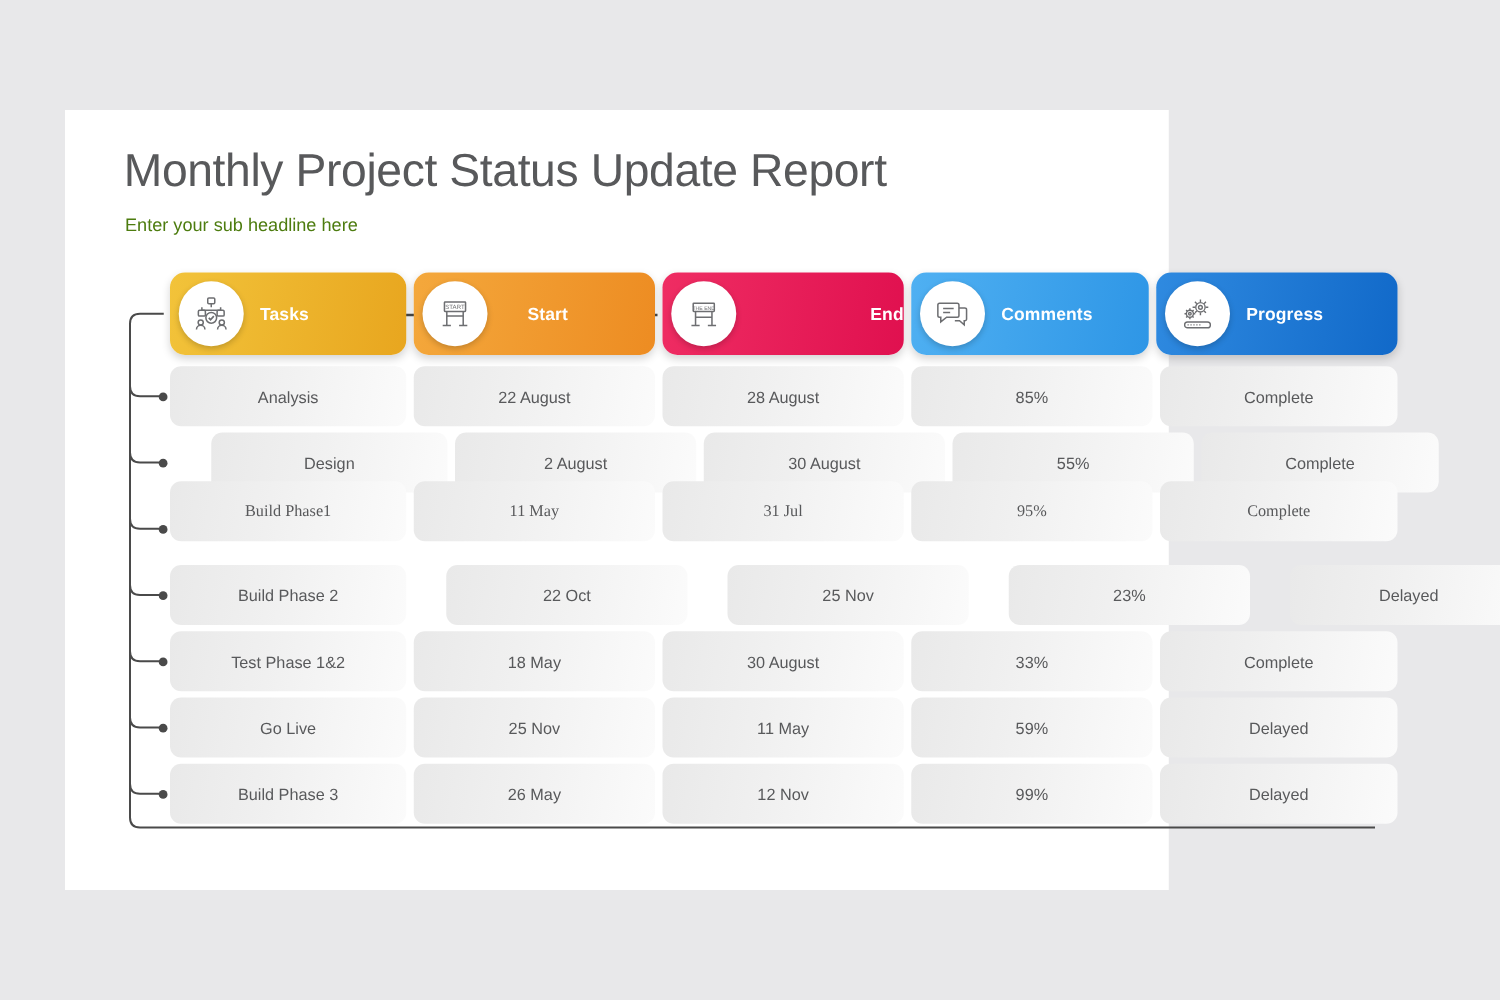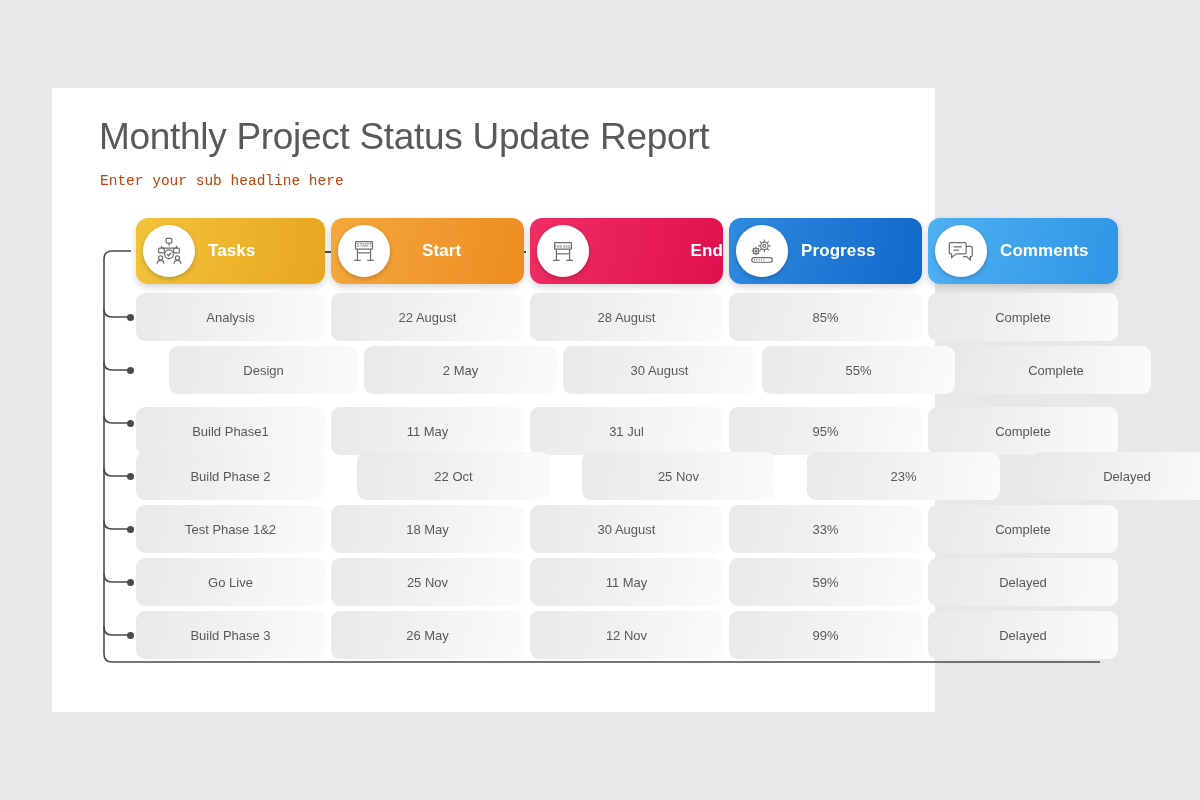--- a/index.html
+++ b/index.html
@@ -30,23 +30,22 @@
     color: #58595b;
     letter-spacing: -0.3px;
     white-space: nowrap;
   }
 
   #page-subtitle {
     position: absolute;
     left: 48px;
     top: 85px;
     font-size: 14.5px;
-    color: #c2410c;
+    color: #4d7c0f;
     white-space: nowrap;
-    font-family: Liberation Mono, monospace;
   }
 
   
   #table-region {
     position: absolute;
     left: 48px;
     top: 130px;
     width: 1000px;
     height: 460px;
   }
@@ -98,21 +97,21 @@
     box-shadow: 0 2px 5px rgba(0,0,0,0.20);
     display: flex;
     align-items: center;
     justify-content: center;
   }
   .header-cell .hdr-icon svg { display: block; }
 
   .header-cell .hdr-label {
     margin-left: 72px;
     color: #ffffff;
-    font-size: 17px;
+    font-size: 14px;
     font-weight: bold;
     letter-spacing: 0.1px;
     white-space: nowrap;
   }
 
   
   .hdr-link {
     position: absolute;
     top: 33px;
     width: 10px;
@@ -215,70 +214,70 @@
           <svg width="30" height="30" viewBox="0 0 32 32" fill="none" stroke="#6d6e71" stroke-width="1.3">
             <rect x="7" y="7" width="18" height="7" rx="0.5"></rect>
             <text x="16" y="12.4" font-size="4.4" fill="#6d6e71" stroke="none" text-anchor="middle" font-family="Liberation Sans, sans-serif">THE END</text>
             <path d="M9 14 v12 M23 14 v12 M5.5 26 h7 M19.5 26 h7"></path>
             <path d="M9 19 h14"></path>
           </svg>
         </span>
         <span class="hdr-label">End</span>
       </div>
 
+      <div class="header-cell col-comments" style="background: linear-gradient(100deg, rgb(79, 176, 242) 0%, rgb(46, 150, 230) 100%);">
+        <span class="hdr-icon">
+          <svg width="30" height="30" viewBox="0 0 32 32" fill="none" stroke="#6d6e71" stroke-width="1.3">
+            <path d="M5 7 h15 a1.5 1.5 0 0 1 1.5 1.5 v9 a1.5 1.5 0 0 1 -1.5 1.5 h-9 l-5 4 v-4 h-1
+                     a1.5 1.5 0 0 1 -1.5 -1.5 v-9 a1.5 1.5 0 0 1 1.5 -1.5 z"></path>
+            <path d="M8 11.5 h9 M8 15 h6"></path>
+            <path d="M21.5 11 h5 a1.5 1.5 0 0 1 1.5 1.5 v8 a1.5 1.5 0 0 1 -1.5 1.5 h-0.5 v3.5 l-4 -3.5 h-4"></path>
+          </svg>
+        </span>
+        <span class="hdr-label">Comments</span>
+      </div>
+
       <div class="header-cell col-progress" style="background: linear-gradient(100deg, rgb(47, 138, 224) 0%, rgb(17, 105, 201) 100%);">
         <span class="hdr-icon">
           <svg width="30" height="30" viewBox="0 0 32 32" fill="none" stroke="#6d6e71" stroke-width="1.2">
             <circle cx="18.5" cy="10.5" r="4"></circle>
             <circle cx="18.5" cy="10.5" r="1.6"></circle>
             <path d="M18.5 3.8 v2.2 M18.5 15 v2.2 M11.8 10.5 h2.2 M23 10.5 h2.2
                      M13.8 5.8 l1.6 1.6 M21.6 13.6 l1.6 1.6 M23.2 5.8 l-1.6 1.6 M15.4 13.6 l-1.6 1.6"></path>
             <circle cx="9.5" cy="16" r="3"></circle>
             <circle cx="9.5" cy="16" r="1.1"></circle>
             <path d="M9.5 11.4 v1.6 M9.5 19 v1.6 M4.9 16 h1.6 M12.5 16 h1.6
                      M6.3 12.8 l1.1 1.1 M11.6 18.1 l1.1 1.1 M12.7 12.8 l-1.1 1.1 M7.4 18.1 l-1.1 1.1"></path>
             <rect x="5" y="23" width="22" height="5" rx="2.5"></rect>
             <path d="M7.5 25.5 h1 M10 25.5 h1 M12.5 25.5 h1 M15 25.5 h1 M17.5 25.5 h1"></path>
           </svg>
         </span>
         <span class="hdr-label">Progress</span>
       </div>
-
-      <div class="header-cell col-comments" style="background: linear-gradient(100deg, rgb(79, 176, 242) 0%, rgb(46, 150, 230) 100%);">
-        <span class="hdr-icon">
-          <svg width="30" height="30" viewBox="0 0 32 32" fill="none" stroke="#6d6e71" stroke-width="1.3">
-            <path d="M5 7 h15 a1.5 1.5 0 0 1 1.5 1.5 v9 a1.5 1.5 0 0 1 -1.5 1.5 h-9 l-5 4 v-4 h-1
-                     a1.5 1.5 0 0 1 -1.5 -1.5 v-9 a1.5 1.5 0 0 1 1.5 -1.5 z"></path>
-            <path d="M8 11.5 h9 M8 15 h6"></path>
-            <path d="M21.5 11 h5 a1.5 1.5 0 0 1 1.5 1.5 v8 a1.5 1.5 0 0 1 -1.5 1.5 h-0.5 v3.5 l-4 -3.5 h-4"></path>
-          </svg>
-        </span>
-        <span class="hdr-label">Comments</span>
-      </div>
     </div>
 
     <div id="rows-container">
         <div class="branch-dot" style="top: 95.5px;"></div>
         <div class="grid-row data-row" style="top: 75px;">
           <div class="data-cell col-tasks">Analysis</div>
           <div class="data-cell col-start">22 August</div>
           <div class="data-cell col-end">28 August</div>
           <div class="data-cell col-progress">85%</div>
           <div class="data-cell col-comments">Complete</div>
         </div>
         <div class="branch-dot" style="top: 148.5px;"></div>
         <div class="grid-row data-row" style="top: 128px; margin-left: 33px;">
           <div class="data-cell col-tasks">Design</div>
-          <div class="data-cell col-start">2 May</div>
+          <div class="data-cell col-start">2 August</div>
           <div class="data-cell col-end">30 August</div>
           <div class="data-cell col-progress">55%</div>
           <div class="data-cell col-comments">Complete</div>
         </div>
         <div class="branch-dot" style="top: 201.5px;"></div>
-        <div class="grid-row data-row" style="top: 189px;">
+        <div class="grid-row data-row" style="top: 167px; font-family: Liberation Serif, serif;">
           <div class="data-cell col-tasks">Build Phase1</div>
           <div class="data-cell col-start">11 May</div>
           <div class="data-cell col-end">31 Jul</div>
           <div class="data-cell col-progress">95%</div>
           <div class="data-cell col-comments">Complete</div>
         </div>
         <div class="branch-dot" style="top: 254.5px;"></div>
         <div class="grid-row data-row" style="top: 234px; gap: 32px;">
           <div class="data-cell col-tasks">Build Phase 2</div>
           <div class="data-cell col-start">22 Oct</div>

